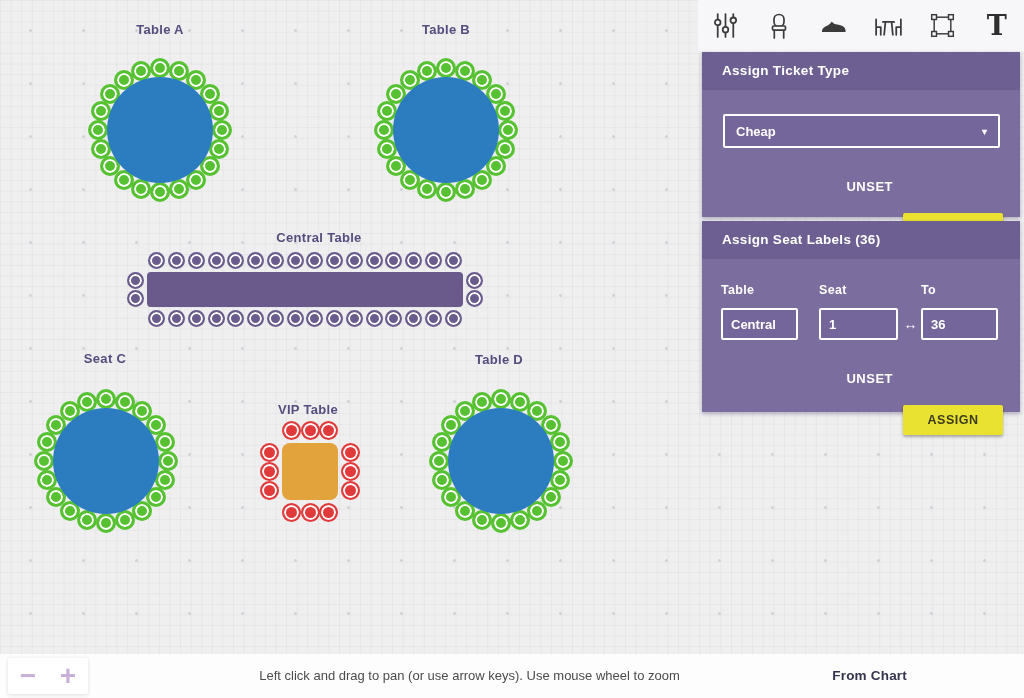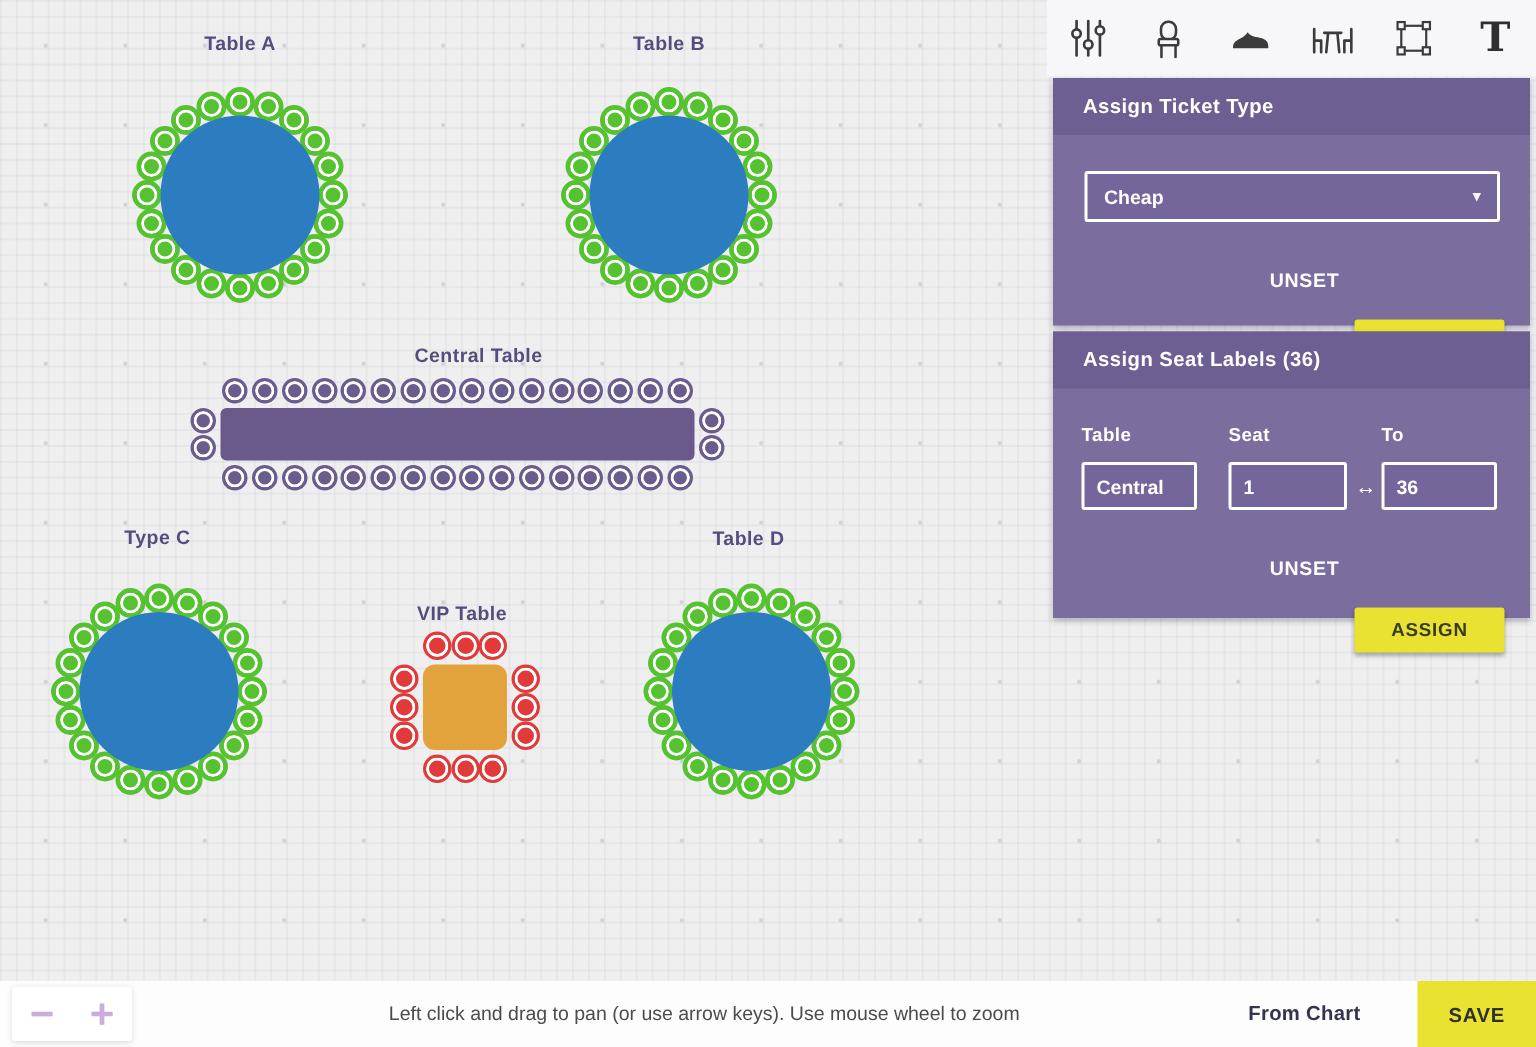--- a/index.html
+++ b/index.html
@@ -162,21 +162,21 @@
         <div class="seat" style="height: 17px; width: 17px; left: 365.625px; top: 310px; background-color: rgb(107, 92, 142); border-color: rgb(107, 92, 142); border-width: 2.5px;"></div>
         <div class="seat" style="height: 17px; width: 17px; left: 385.375px; top: 310px; background-color: rgb(107, 92, 142); border-color: rgb(107, 92, 142); border-width: 2.5px;"></div>
         <div class="seat" style="height: 17px; width: 17px; left: 405.125px; top: 310px; background-color: rgb(107, 92, 142); border-color: rgb(107, 92, 142); border-width: 2.5px;"></div>
         <div class="seat" style="height: 17px; width: 17px; left: 424.875px; top: 310px; background-color: rgb(107, 92, 142); border-color: rgb(107, 92, 142); border-width: 2.5px;"></div>
         <div class="seat" style="height: 17px; width: 17px; left: 444.625px; top: 310px; background-color: rgb(107, 92, 142); border-color: rgb(107, 92, 142); border-width: 2.5px;"></div>
         <div class="seat" style="height: 17px; width: 17px; left: 127px; top: 272.25px; background-color: rgb(107, 92, 142); border-color: rgb(107, 92, 142); border-width: 2.5px;"></div>
         <div class="seat" style="height: 17px; width: 17px; left: 127px; top: 289.75px; background-color: rgb(107, 92, 142); border-color: rgb(107, 92, 142); border-width: 2.5px;"></div>
         <div class="seat" style="height: 17px; width: 17px; left: 466px; top: 272.25px; background-color: rgb(107, 92, 142); border-color: rgb(107, 92, 142); border-width: 2.5px;"></div>
         <div class="seat" style="height: 17px; width: 17px; left: 466px; top: 289.75px; background-color: rgb(107, 92, 142); border-color: rgb(107, 92, 142); border-width: 2.5px;"></div>
         <div class="table-shape" style="width: 316px; height: 35px; left: 147px; top: 272px; border-radius: 4px; background-color: rgb(106, 90, 139);"></div>
-        <div class="table-label" style="left: 105px; top: 358px;">Type C</div>
+        <div class="table-label" style="left: 105px; top: 358px;">Seat C</div>
         <div class="seat" style="height: 20px; width: 20px; left: 96px; top: 389px; background-color: rgb(86, 194, 49); border-color: rgb(86, 194, 49); border-width: 3px;"></div>
         <div class="seat" style="height: 20px; width: 20px; left: 115.159px; top: 392.034px; background-color: rgb(86, 194, 49); border-color: rgb(86, 194, 49); border-width: 3px;"></div>
         <div class="seat" style="height: 20px; width: 20px; left: 132.443px; top: 400.841px; background-color: rgb(86, 194, 49); border-color: rgb(86, 194, 49); border-width: 3px;"></div>
         <div class="seat" style="height: 20px; width: 20px; left: 146.159px; top: 414.557px; background-color: rgb(86, 194, 49); border-color: rgb(86, 194, 49); border-width: 3px;"></div>
         <div class="seat" style="height: 20px; width: 20px; left: 154.966px; top: 431.841px; background-color: rgb(86, 194, 49); border-color: rgb(86, 194, 49); border-width: 3px;"></div>
         <div class="seat" style="height: 20px; width: 20px; left: 158px; top: 451px; background-color: rgb(86, 194, 49); border-color: rgb(86, 194, 49); border-width: 3px;"></div>
         <div class="seat" style="height: 20px; width: 20px; left: 154.966px; top: 470.159px; background-color: rgb(86, 194, 49); border-color: rgb(86, 194, 49); border-width: 3px;"></div>
         <div class="seat" style="height: 20px; width: 20px; left: 146.159px; top: 487.443px; background-color: rgb(86, 194, 49); border-color: rgb(86, 194, 49); border-width: 3px;"></div>
         <div class="seat" style="height: 20px; width: 20px; left: 132.443px; top: 501.159px; background-color: rgb(86, 194, 49); border-color: rgb(86, 194, 49); border-width: 3px;"></div>
         <div class="seat" style="height: 20px; width: 20px; left: 115.159px; top: 509.966px; background-color: rgb(86, 194, 49); border-color: rgb(86, 194, 49); border-width: 3px;"></div>
@@ -308,16 +308,15 @@
     <button class="assign-btn">ASSIGN</button>
   </section>
 
   <div class="bottom-bar">
     <div class="zoom-box">
       <span class="zoom-btn">−</span>
       <span class="zoom-btn">+</span>
     </div>
     <div class="hint">Left click and drag to pan (or use arrow keys). Use mouse wheel to zoom</div>
     <span class="view-chart">From Chart</span>
-    <button class="save-btn">SAVE</button>
   </div>
 
 </div>
 
 </body></html>

